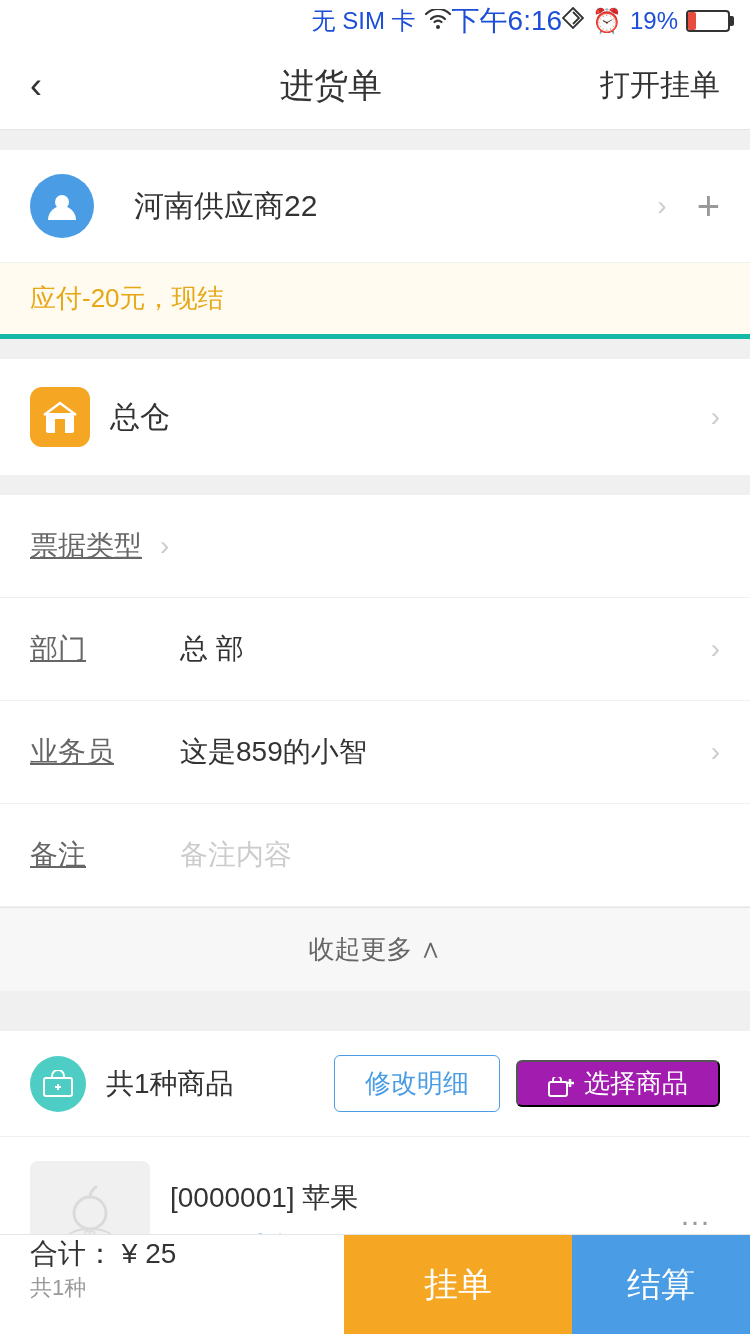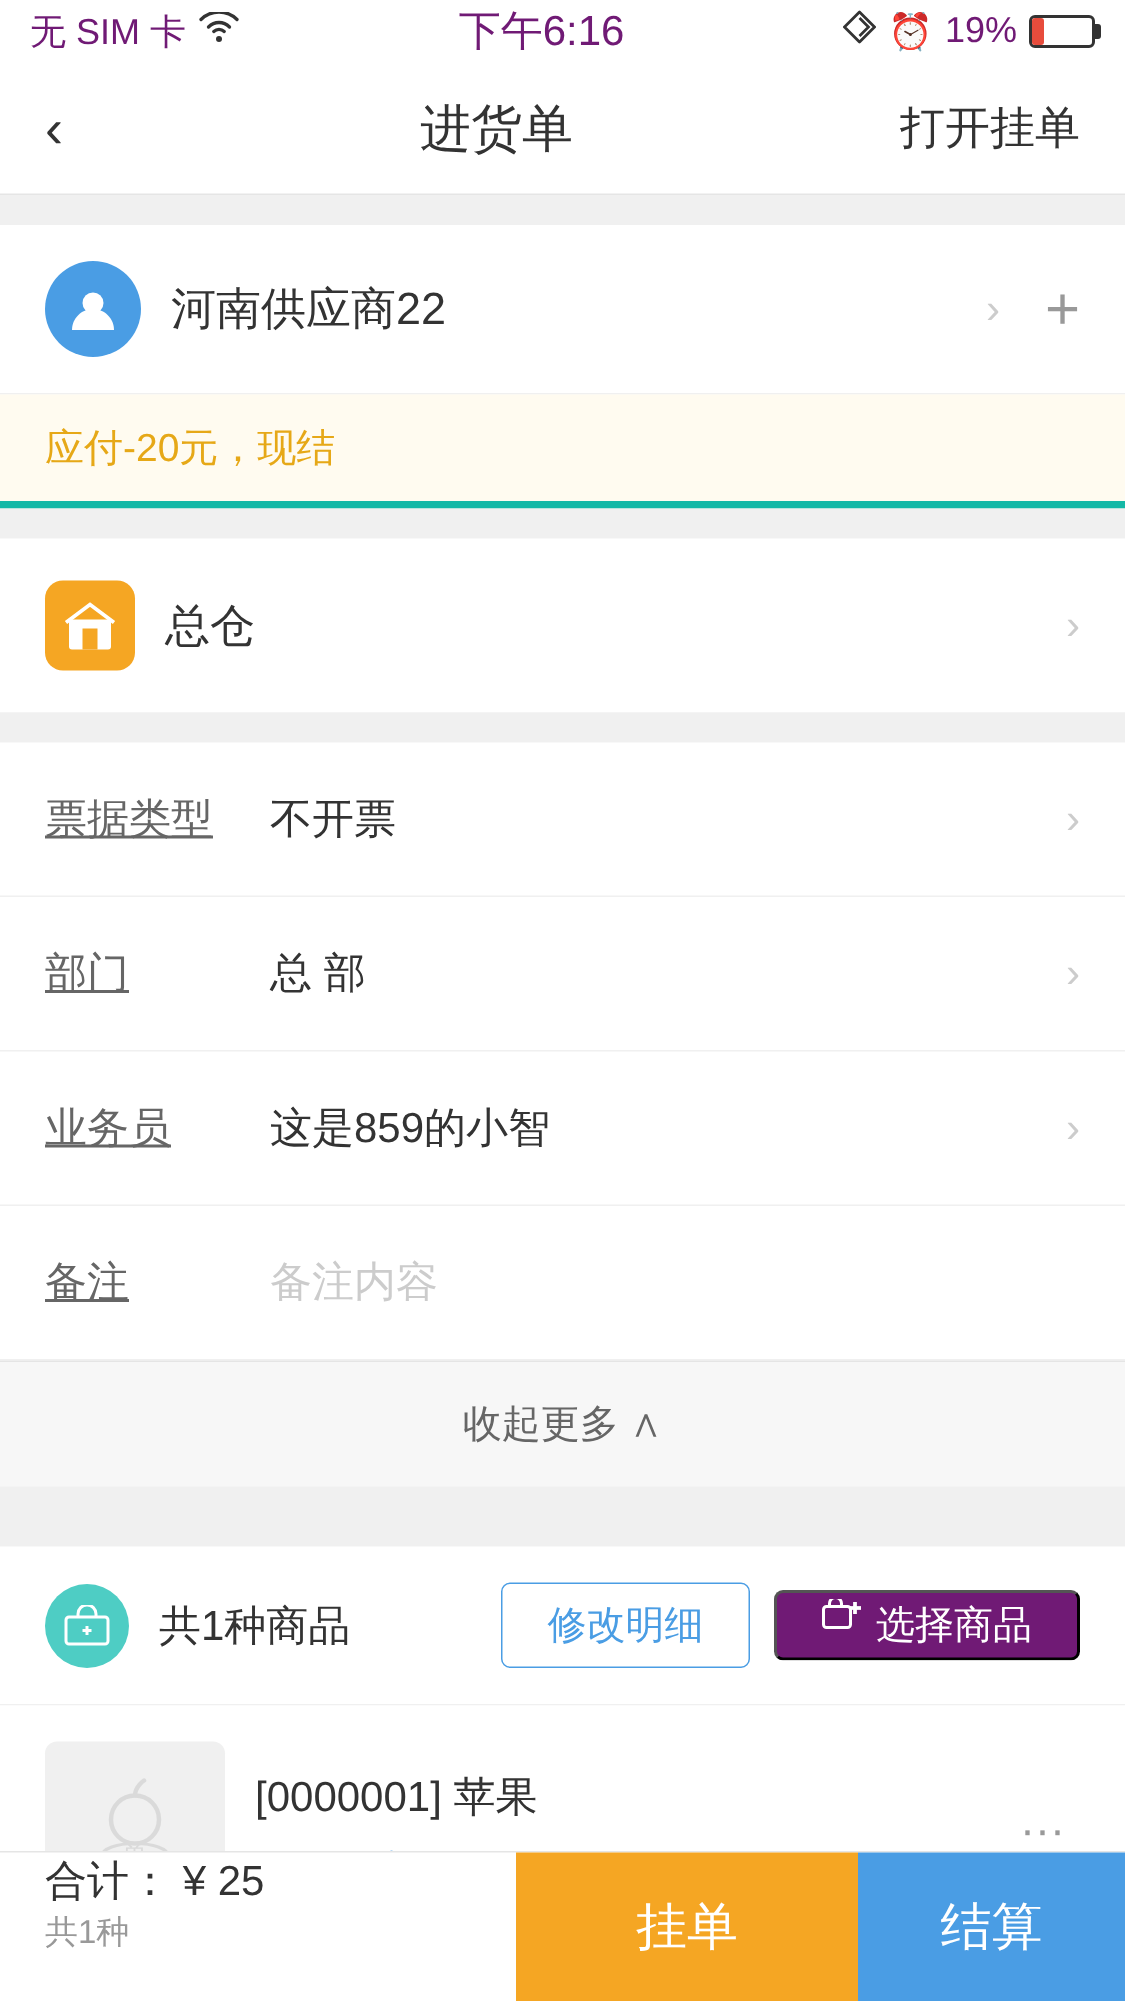--- a/index.html
+++ b/index.html
@@ -12,24 +12,24 @@
       font-size: 28px;
       color: #333;
     }
 
     
     .status-bar {
       height: 42px;
       background: #fff;
       display: flex;
       align-items: center;
-      justify-content: space-between;
+      justify-content: flex-end;
       padding: 0 20px;
       font-size: 24px;
-      color: #701a75;
+      color: #1d4ed8;
     }
     .status-bar-left { display: flex; align-items: center; gap: 8px; }
     .status-bar-center { font-size: 28px; font-weight: 500; }
     .status-bar-right { display: flex; align-items: center; gap: 8px; font-size: 24px; }
     .battery-icon {
       width: 44px; height: 22px; border: 2px solid #333; border-radius: 4px; position: relative;
       display: inline-flex; align-items: center;
     }
     .battery-icon::after {
       content: ''; position: absolute; right: -6px; top: 50%; transform: translateY(-50%);
@@ -88,20 +88,21 @@
     .supplier-avatar {
       width: 64px; height: 64px; border-radius: 50%;
       background: #4a9de4;
       display: flex; align-items: center; justify-content: center;
       color: #fff; font-size: 28px; margin-right: 20px; flex-shrink: 0;
     }
     .supplier-name {
       flex: 1;
       font-size: 30px;
       color: #333;
+      margin-left: 20px;
     }
     .supplier-chevron {
       color: #ccc;
       font-size: 28px;
       margin-right: 30px;
     }
     .supplier-add {
       font-size: 40px;
       color: #999;
       cursor: pointer;
@@ -204,28 +205,28 @@
       border: 1px solid #4a9de4;
       color: #4a9de4;
       background: #fff;
       padding: 10px 30px;
       font-size: 26px;
       border-radius: 6px;
       cursor: pointer;
       margin-right: 16px;
     }
     .btn-select {
-      background: #701a75;
+      background: #a21caf;
       color: #fff;
       padding: 4px 30px;
       font-size: 26px;
       border-radius: 6px;
       cursor: pointer;
       display: flex;
-      align-items: flex-start;
+      align-items: flex-end;
       gap: 8px;
     }
 
     
     .product-item {
       display: flex;
       align-items: center;
       padding: 24px 30px;
       background: #fff;
       border-bottom: 1px solid #f0f0f0;
@@ -381,21 +382,20 @@
     <span class="warehouse-name">总仓</span>
     <span class="row-chevron">›</span>
   </div>
 </div>
 
 <div class="section-gap"></div>
 
 <div class="form-section">
   <div class="form-row">
     <span class="form-label">票据类型</span>
-    <span class="form-value">不开票</span>
     <span class="row-chevron">›</span>
   </div>
   <div class="form-row">
     <span class="form-label">部门</span>
     <span class="form-value">总 部</span>
     <span class="row-chevron">›</span>
   </div>
   <div class="form-row">
     <span class="form-label">业务员</span>
     <span class="form-value">这是859的小智</span>

